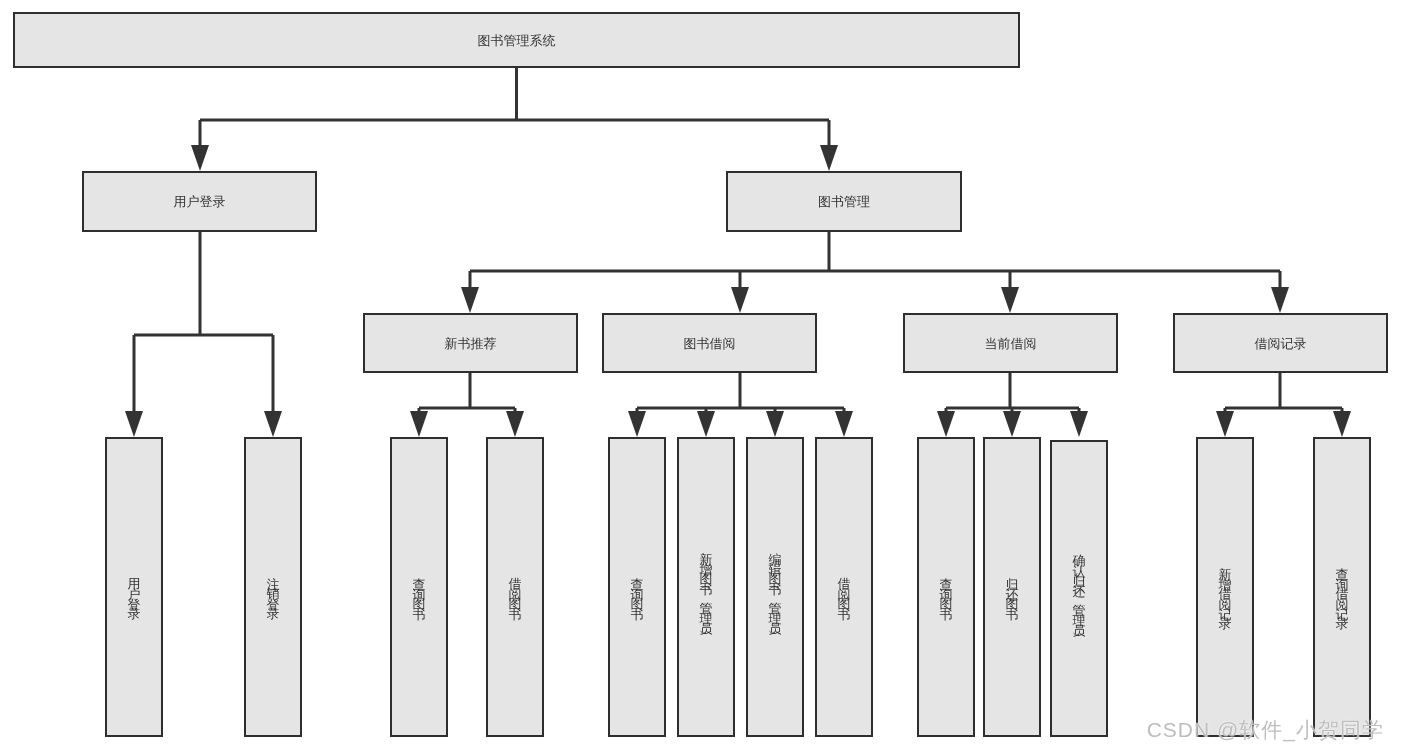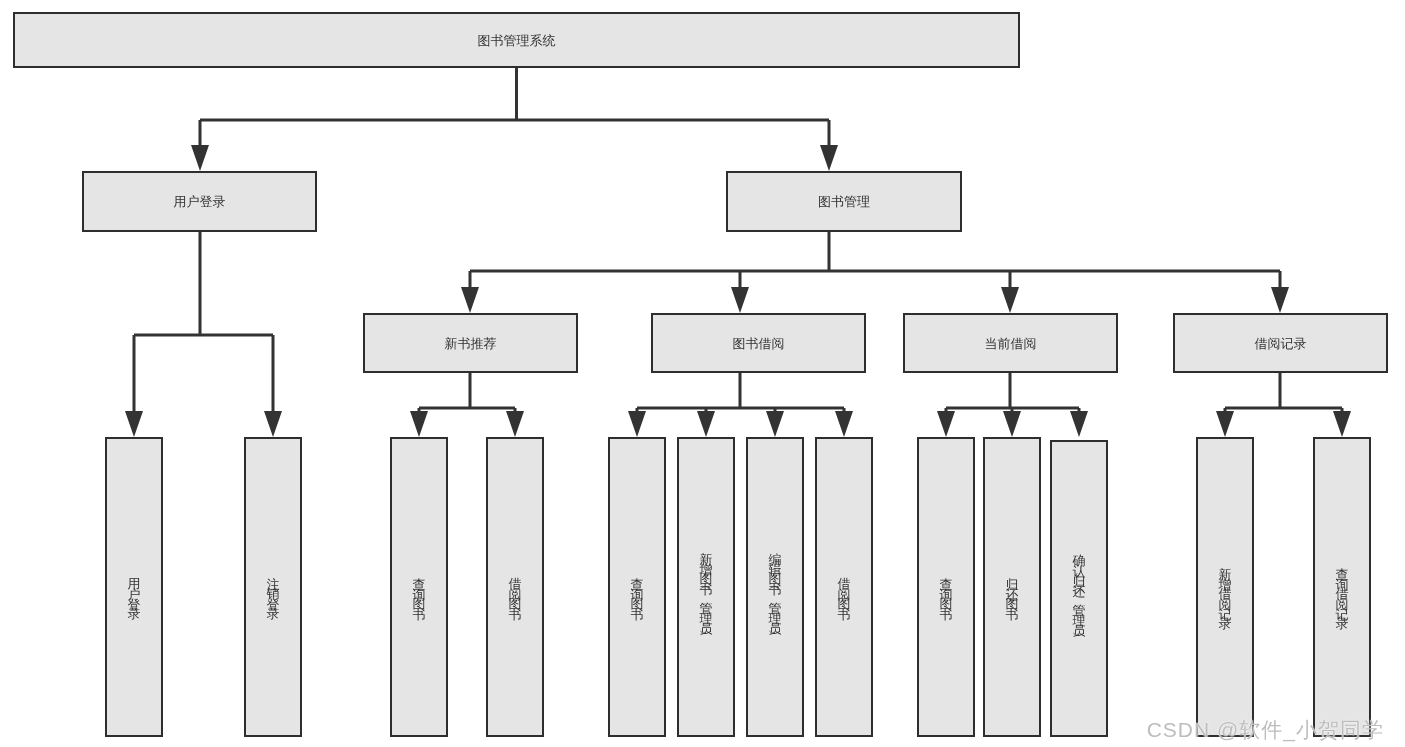--- a/index.html
+++ b/index.html
@@ -82,21 +82,21 @@
     <polygon points="1225,437 1216,411 1234,411"></polygon>
     <polygon points="1342,437 1333,411 1351,411"></polygon>
   </svg>
 
   <div class="node" style="left:13px;top:12px;width:1007px;height:56px">图书管理系统</div>
 
   <div class="node" style="left:82px;top:171px;width:235px;height:61px">用户登录</div>
   <div class="node" style="left:726px;top:171px;width:236px;height:61px">图书管理</div>
 
   <div class="node" style="left:363px;top:313px;width:215px;height:60px">新书推荐</div>
-  <div class="node" style="left:651px;top:313px;width:215px;height:60px">图书借阅</div>
+  <div class="node" style="left:602px;top:313px;width:215px;height:60px">图书借阅</div>
   <div class="node" style="left:1173px;top:313px;width:215px;height:60px">借阅记录</div>
   <div class="node" style="left:903px;top:313px;width:215px;height:60px">当前借阅</div>
 
   <div class="node v-node" style="left:105px;top:437px;width:58px;height:300px">用户登录</div>
   <div class="node v-node" style="left:244px;top:437px;width:58px;height:300px">注销登录</div>
 
   <div class="node v-node" style="left:390px;top:437px;width:58px;height:300px">查询图书</div>
   <div class="node v-node" style="left:486px;top:437px;width:58px;height:300px">借阅图书</div>
 
   <div class="node v-node" style="left:608px;top:437px;width:58px;height:300px">查询图书</div>

